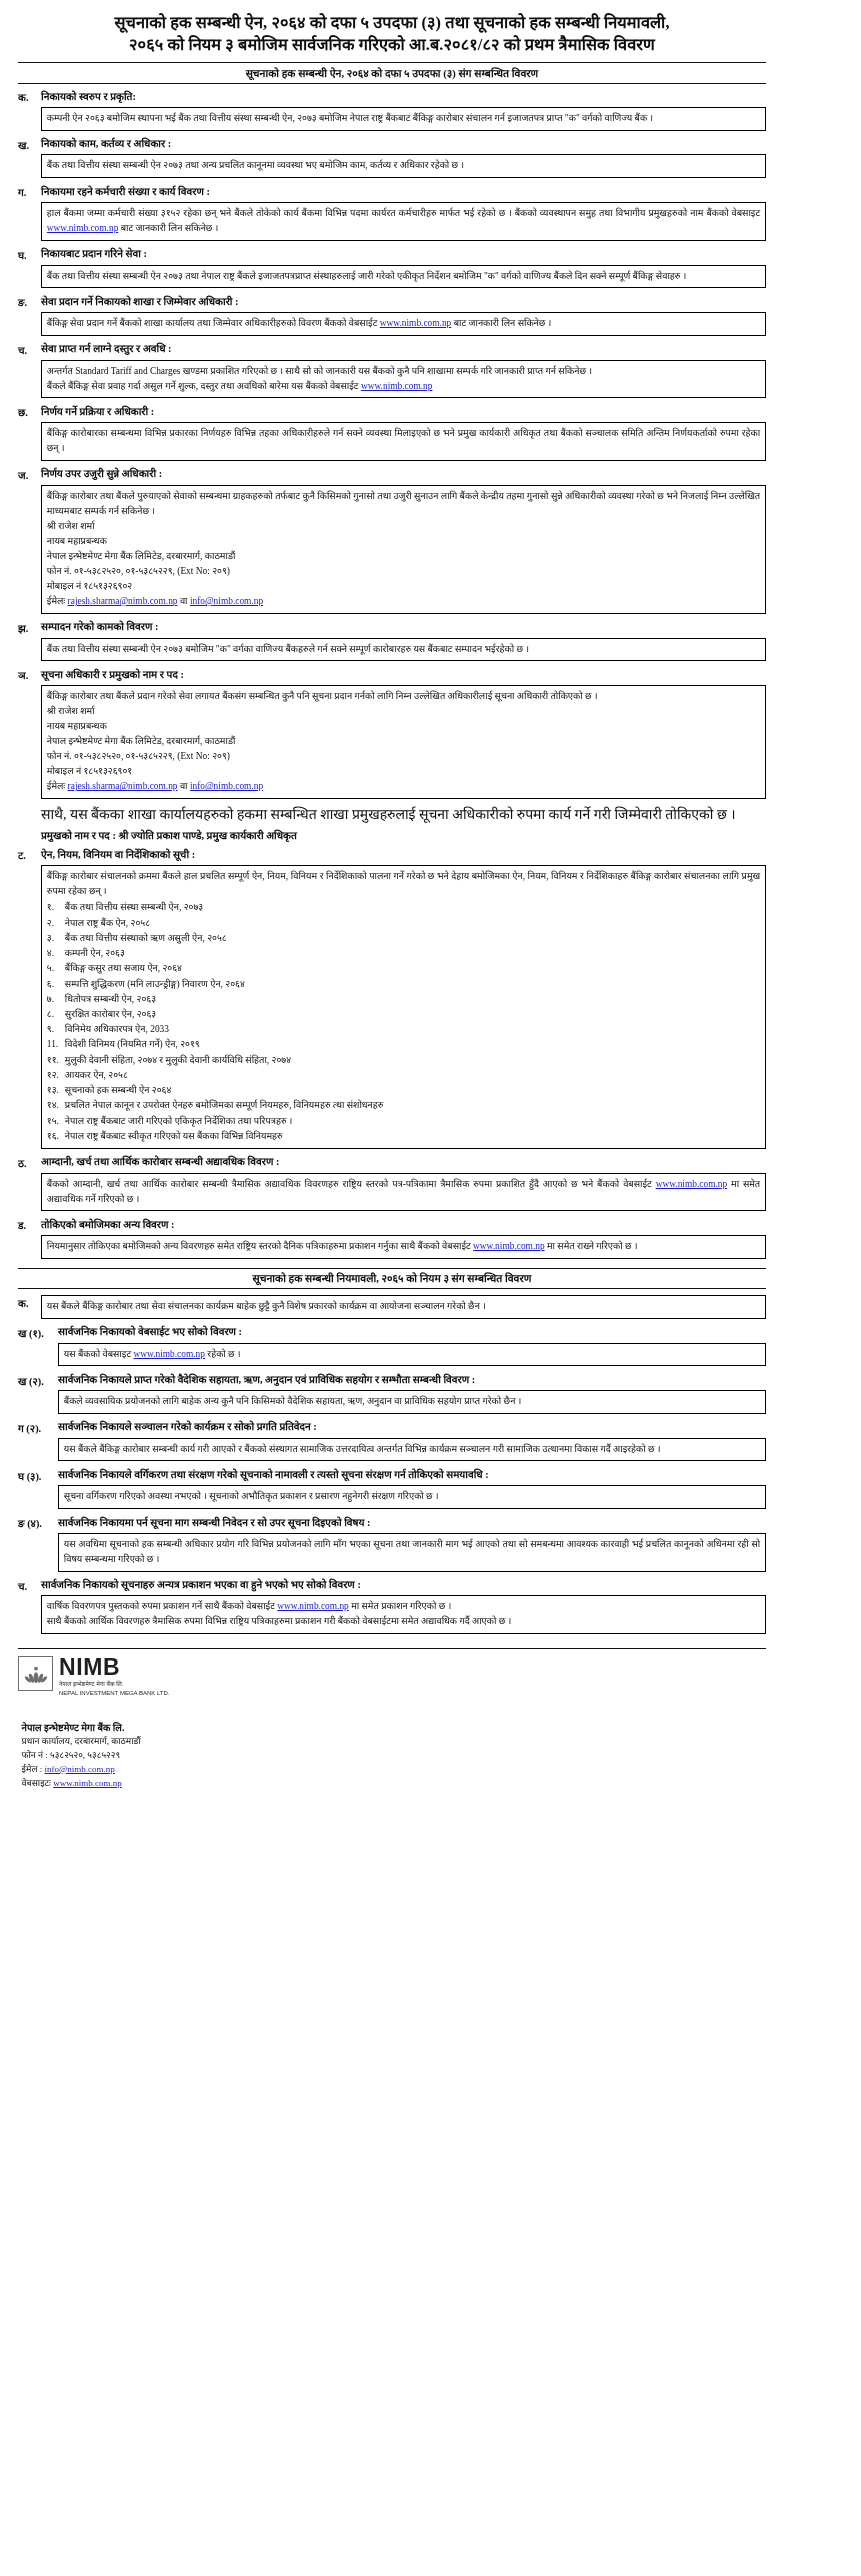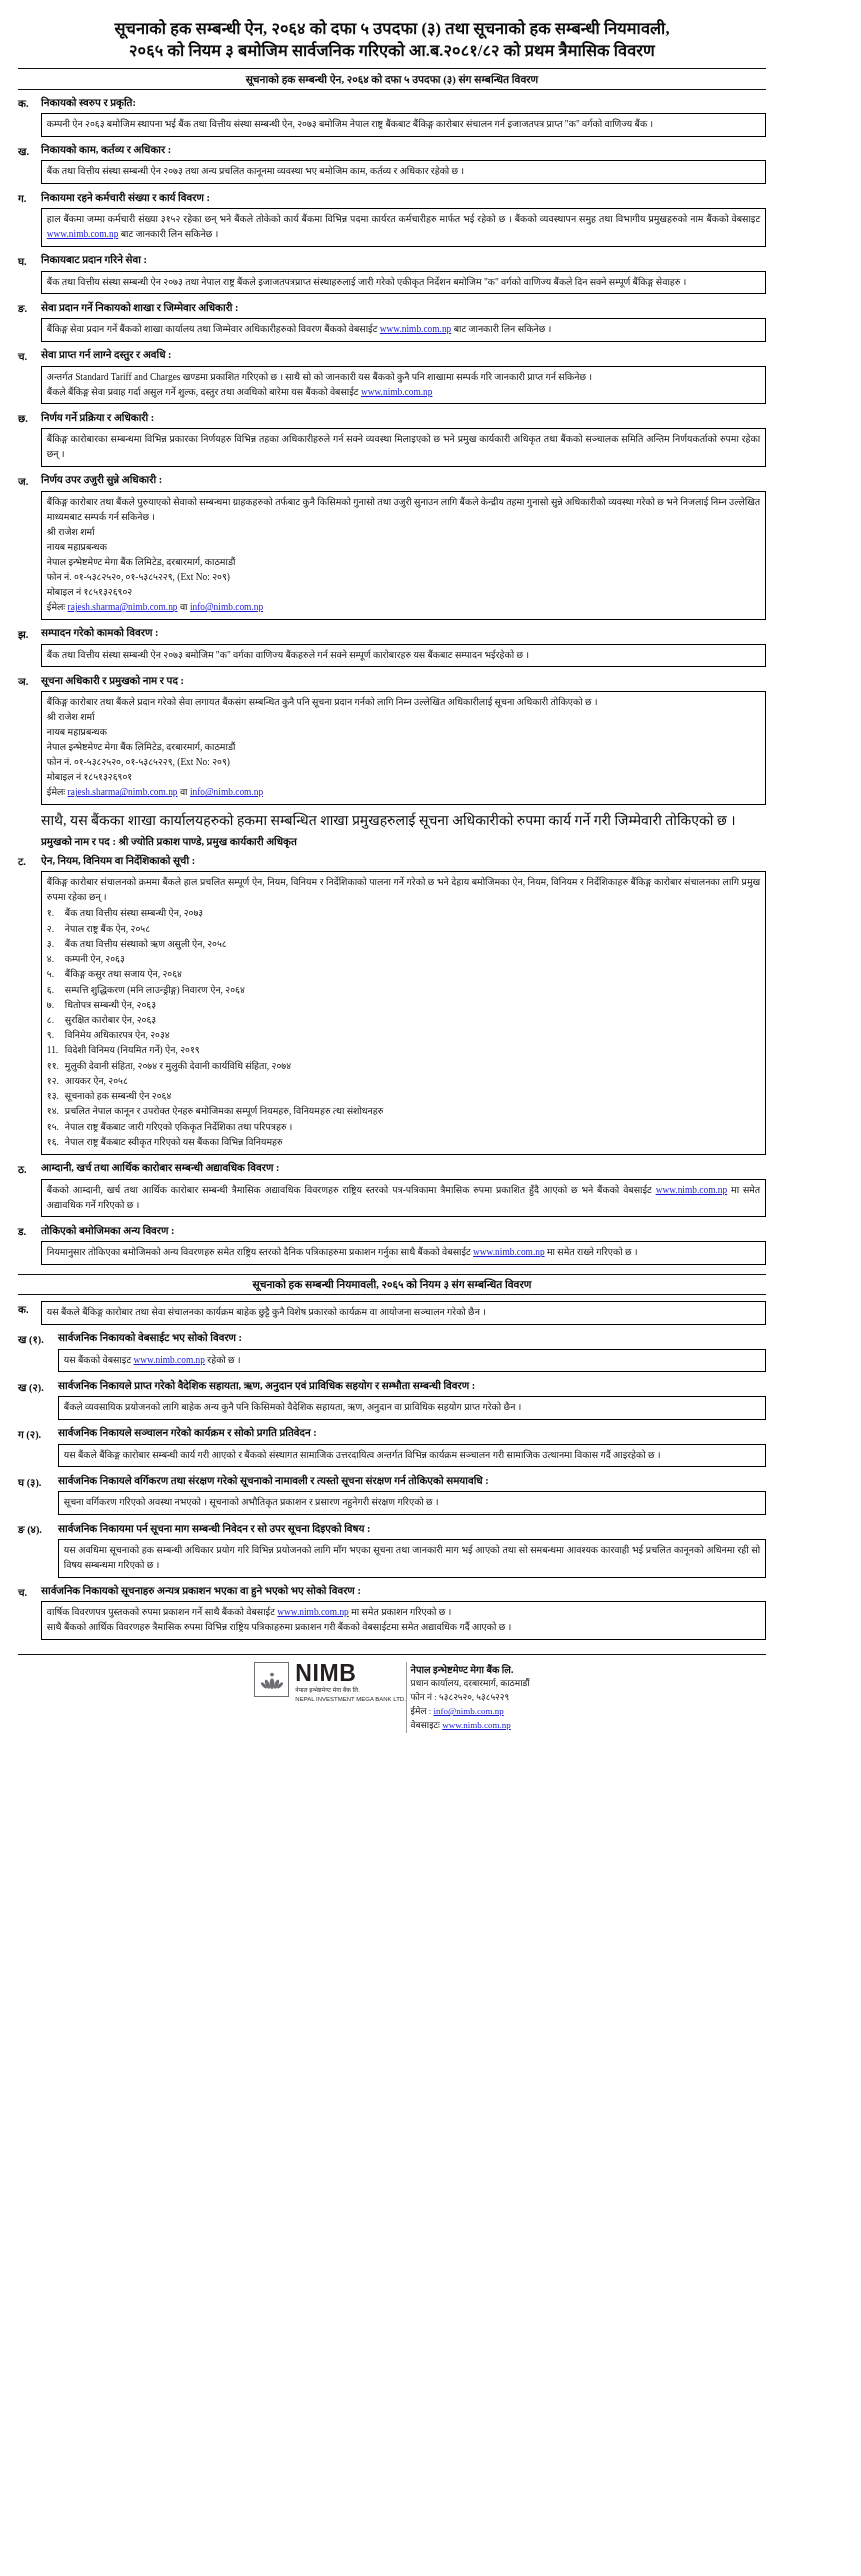--- a/index.html
+++ b/index.html
@@ -5,21 +5,21 @@
   * { box-sizing: border-box; }
   html, body { margin: 0; padding: 0; }
   body {
     width: 861px;
     background: #ffffff;
     font-family: "Liberation Serif", "DejaVu Serif", serif;
     color: #0d0d0d;
   }
   .page {
     width: 784px;
-    padding: 17px 18px 6px 18px;
+    padding: 11px 18px 6px 18px;
   }
   
   .headline {
     text-align: center;
     font-family: "Liberation Serif", serif;
     font-weight: bold;
     font-size: 16.3px;
     line-height: 1.35;
     letter-spacing: 0.1px;
     margin: 1.2px 0 6px 0;
@@ -86,20 +86,22 @@
   .lab.wide { flex: 0 0 40px; }
 
   
   .footer {
     display: flex;
     align-items: flex-start;
     justify-content: center;
     border-top: 1.2px solid #111;
     margin-top: 8.5px;
     padding-top: 7.3px;
+    gap: 11px;
+    flex-direction: column;
   }
   .logo-block { display: flex; align-items: flex-start; gap: 6px; }
   .logo-mark {
     width: 35px; height: 35px;
     border: 1.2px solid #6d6e71;
     display: flex; align-items: center; justify-content: center;
     background: #fff;
   }
   .logo-mark svg { display: block; }
   .logo-text .nimb {
@@ -281,21 +283,21 @@
           <li>
               <span class="num">७.</span>
               <span class="txt">धितोपत्र सम्बन्धी ऐन, २०६३</span>
             </li>
           <li>
               <span class="num">८.</span>
               <span class="txt">सुरक्षित कारोबार ऐन, २०६३</span>
             </li>
           <li>
               <span class="num">९.</span>
-              <span class="txt">विनिमेय अधिकारपत्र ऐन, २०३४</span>
+              <span class="txt">विनिमेय अधिकारपत्र ऐन, 2033</span>
             </li>
           <li>
               <span class="num">11.</span>
               <span class="txt">विदेशी विनिमय (नियमित गर्ने) ऐन, २०१९</span>
             </li>
           <li>
               <span class="num">११.</span>
               <span class="txt">मुलुकी देवानी संहिता, २०७४ र मुलुकी देवानी कार्यविधि संहिता, २०७४</span>
             </li>
           <li>

